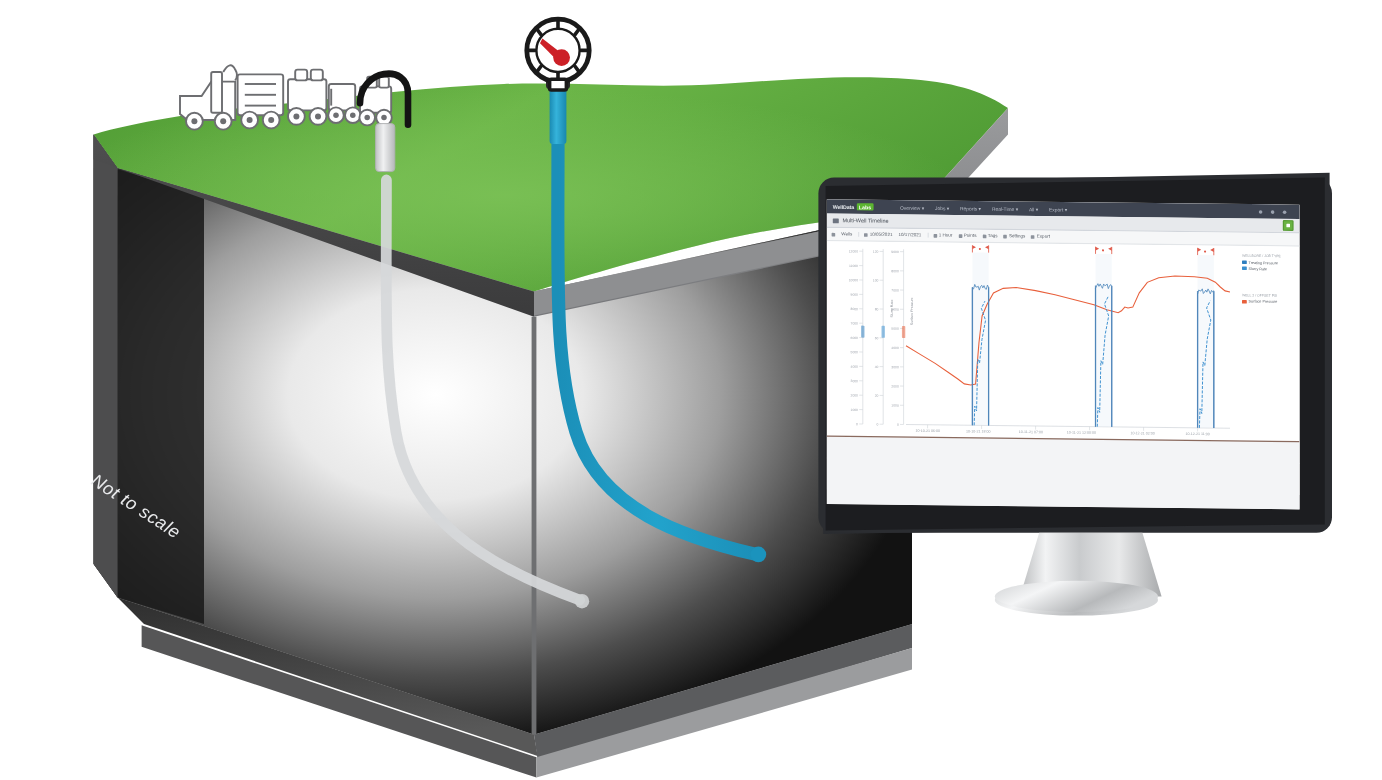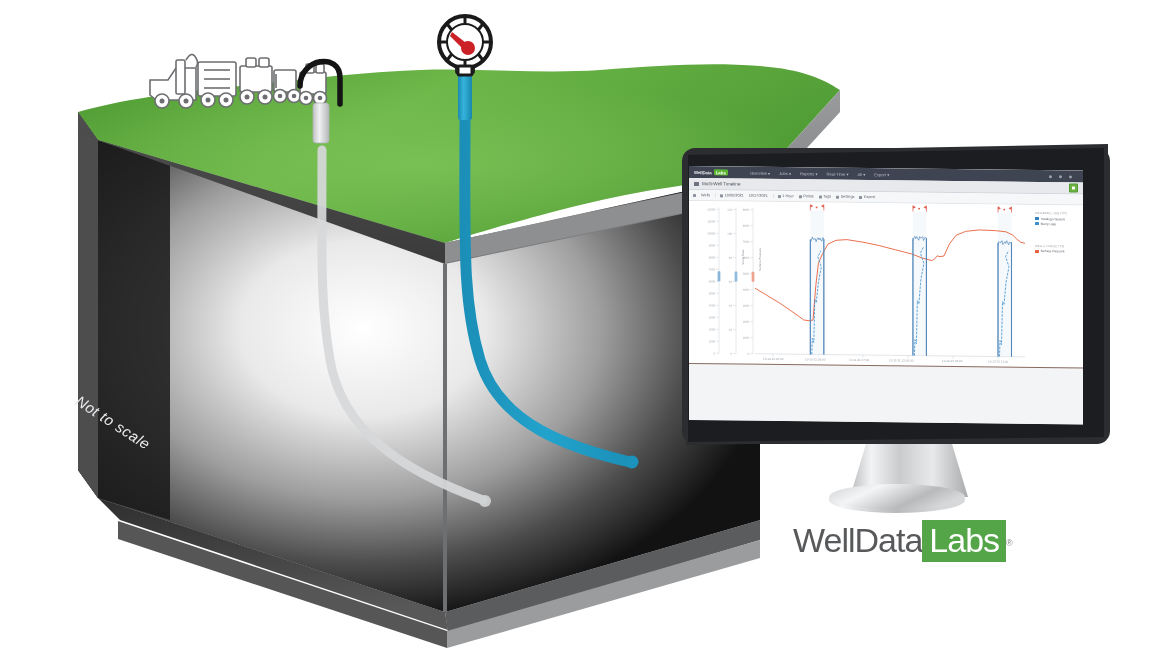--- a/index.html
+++ b/index.html
@@ -621,17 +621,14 @@
             <rect x="150" y="3" width="24" height="18" fill="#c9ccd0" opacity="0.55" rx="1"></rect>
           </svg>
       </div>
 
       <div class="foot"></div>
     </div>
   </div>
 
   <div class="nts">Not to scale</div>
 
-  <div id="logo">
-    <span class="logo-t1">WellData</span><span class="logo-t2">Labs</span><span class="logo-r">®</span>
-  </div>
 
 </div>
 
 </body></html>

